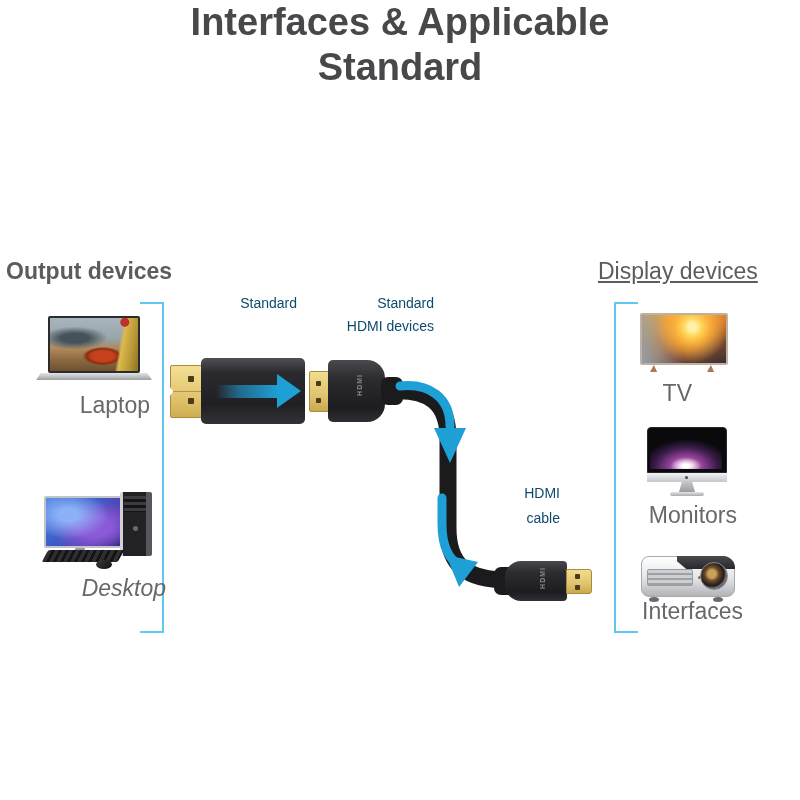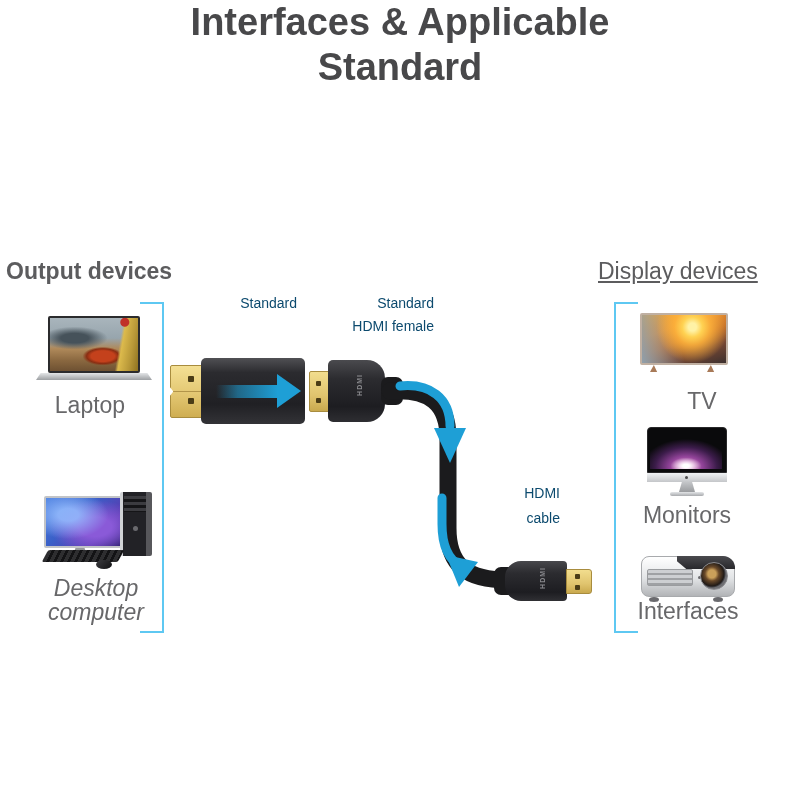--- a/index.html
+++ b/index.html
@@ -9,21 +9,21 @@
     font-family:"Liberation Sans","DejaVu Sans",sans-serif; overflow:hidden;
   }
   .abs { position:absolute; }
 
   
   .title {
     left:0; top:152; width:800px; text-align:center;
     font-size:38px; font-weight:bold; line-height:45px; color:#48484a;
   }
   .heading { font-size:23px; color:#5c5c5e; white-space:nowrap; }
-  .dev-label { font-size:23px; color:#68686a; text-align:center; line-height:24px; }
+  .dev-label { font-size:23px; color:#68686a; text-align:right; line-height:24px; }
   .conn-label { font-size:14px; color:#0c4a6e; text-align:right; line-height:23px; }
 
   
   .bracket { width:24px; height:331px; border:0 solid #5ec8f2; }
   .bracket.left  { left:140px; top:302px; border-top-width:2px; border-right-width:2px; border-bottom-width:2px; }
   .bracket.right { left:614px; top:302px; border-top-width:2px; border-left-width:2px;  border-bottom-width:2px; }
 
   
   .dp-gold {
     left:170px; top:365px; width:33px; height:53px;
@@ -178,42 +178,41 @@
   <div class="abs heading" style="left:598px; top:258px;text-decoration:underline;">Display devices</div>
 
   <div class="abs bracket left"></div>
   <div class="abs bracket right"></div>
 
   <div class="abs conn-label" style="left:157px; top:292px; width:140px;">
     <div>Standard</div>
   </div>
   <div class="abs conn-label" style="left:292px; top:292px; width:142px;">
     <div>Standard</div>
-    <div>HDMI female</div>
+    <div>HDMI devices</div>
   </div>
 
   <div class="abs laptop">
     <div class="screen"></div>
     <div class="base"></div>
   </div>
   <div class="abs dev-label" style="left:30px; top:393px; width:120px;">Laptop</div>
 
   <div class="abs desktop">
     <div class="monitor"></div>
     <div class="stand"></div>
     <div class="tower">
       <div class="bays"></div>
       <div class="powerdot"></div>
     </div>
     <div class="keyboard"></div>
     <div class="mouse"></div>
   </div>
   <div class="abs dev-label" style="left:26px; top:576px; width:140px;font-style:italic;">
     <div>Desktop</div>
-    <div>computer</div>
   </div>
 
   <div class="abs dp-gold">
     <div class="pin" style="left:17px; top:10px;"></div>
     <div class="pin" style="left:17px; top:32px;"></div>
     <div class="crack"></div>
   </div>
   <div class="abs adapter-body"></div>
   <div class="abs arrow-shaft"></div>
   <div class="abs arrow-head"></div>
@@ -246,21 +245,21 @@
   <div class="abs hdmi-tip-bottom">
     <div class="pin" style="left:8px; top:4px; width:5px; height:5px;"></div>
     <div class="pin" style="left:8px; top:15px; width:5px; height:5px;"></div>
   </div>
 
   <div class="abs tv">
     <div class="screen"></div>
     <div class="leg" style="left:10px;"></div>
     <div class="leg" style="left:67px;"></div>
   </div>
-  <div class="abs dev-label" style="left:660px; top:381px; width:84px;margin-top:8px;">TV</div>
+  <div class="abs dev-label" style="left:608px; top:381px; width:84px;">TV</div>
 
   <div class="abs imac">
     <div class="screen"></div>
     <div class="glow"></div>
     <div class="chin"></div>
     <div class="logo"></div>
     <div class="stand"></div>
     <div class="foot"></div>
   </div>
   <div class="abs dev-label" style="left:637px; top:503px; width:100px;">Monitors</div>

